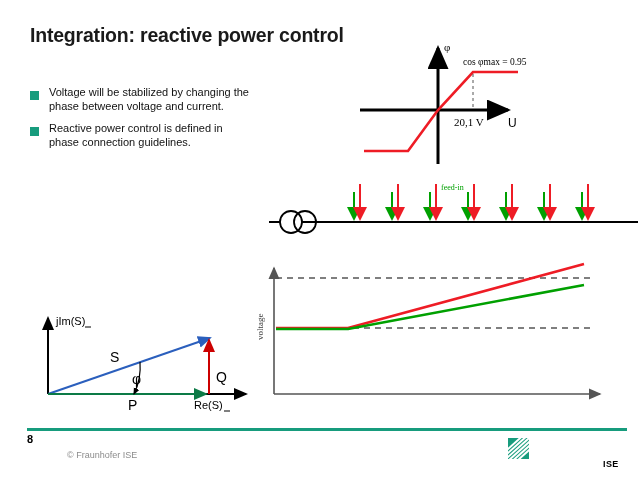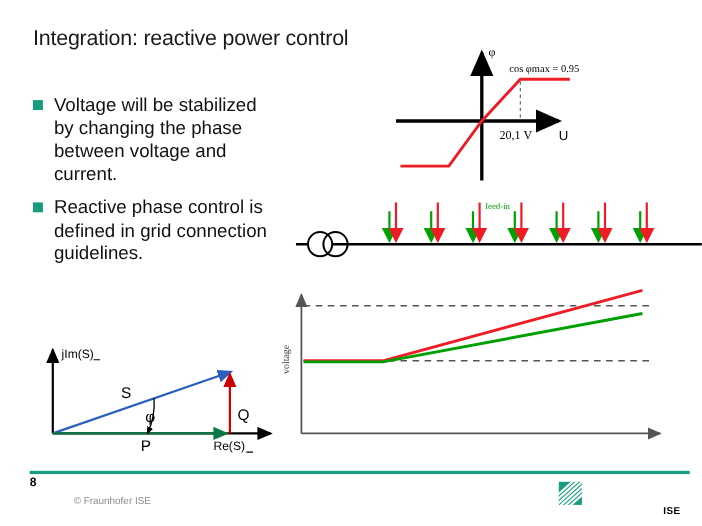--- a/index.html
+++ b/index.html
@@ -15,21 +15,21 @@
     font-family: "Liberation Sans", sans-serif;
     color: #000000;
   }
 
   
   #slide-title {
     position: absolute;
     left: 30px;
     top: 24px;
     font-size: 19.5px;
-    font-weight: normal;
+    font-weight: bold;
     letter-spacing: -0.2px;
     color: #1a1a1a;
     white-space: nowrap;
   }
 
   
   #bullet-list {
     position: absolute;
     left: 30px;
     top: 86px;
@@ -42,21 +42,21 @@
   }
   .bullet-marker {
     width: 9px;
     height: 9px;
     background: #179c7d;
     margin-top: 5px;
     margin-right: 10px;
     flex: 0 0 auto;
   }
   .bullet-text {
-    font-size: 17px;
+    font-size: 11px;
     line-height: 1.23;
     color: #111111;
   }
 
   
   #phasor-diagram {
     position: absolute;
     left: 28px;
     top: 312px;
     width: 240px;
@@ -205,21 +205,21 @@
 
 <div id="slide-title">Integration: reactive power control</div>
 
 <div id="bullet-list">
   <div class="bullet-row">
     <span class="bullet-marker"></span>
     <span class="bullet-text">Voltage will be stabilized by changing the phase between voltage and current.</span>
   </div>
   <div class="bullet-row">
     <span class="bullet-marker"></span>
-    <span class="bullet-text">Reactive phase control is defined in grid connection guidelines.</span>
+    <span class="bullet-text">Reactive power control is defined in phase connection guidelines.</span>
   </div>
 </div>
 
 <div id="phasor-diagram">
   <svg width="240" height="102" viewBox="0 0 240 102">
     <defs>
       <marker id="arrBlack" markerWidth="7" markerHeight="7" refX="6" refY="3" orient="auto">
         <path d="M0,0 L7,3 L0,6 Z" fill="#000000"></path>
       </marker>
       <marker id="arrBlue" markerWidth="7" markerHeight="7" refX="6" refY="3" orient="auto">

